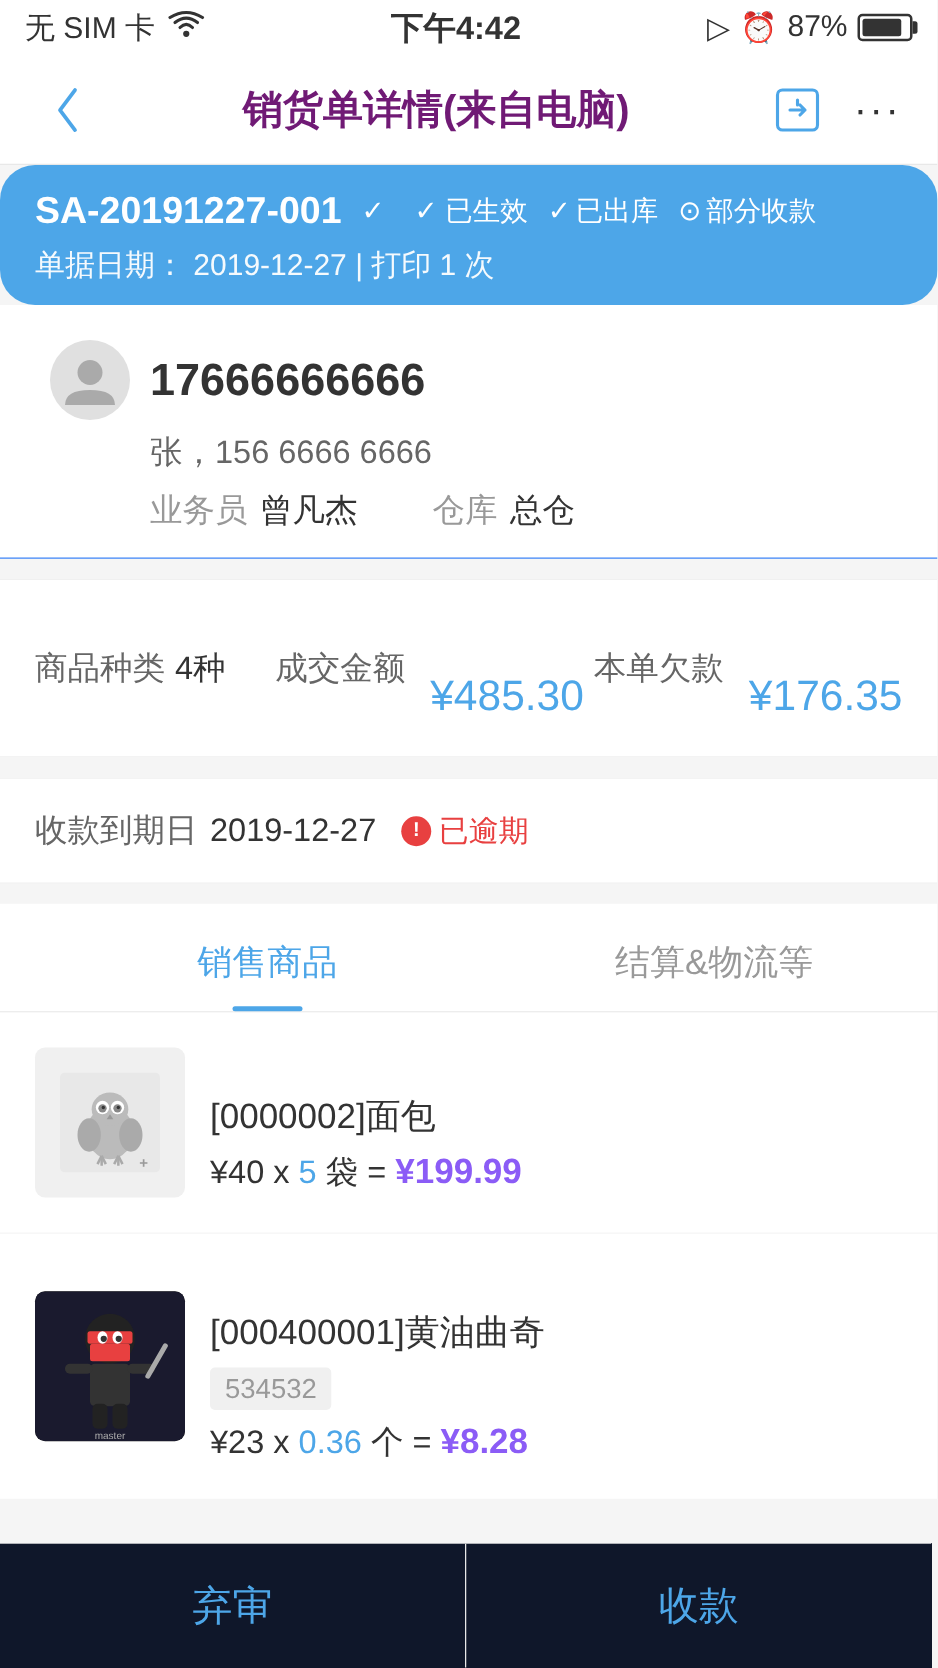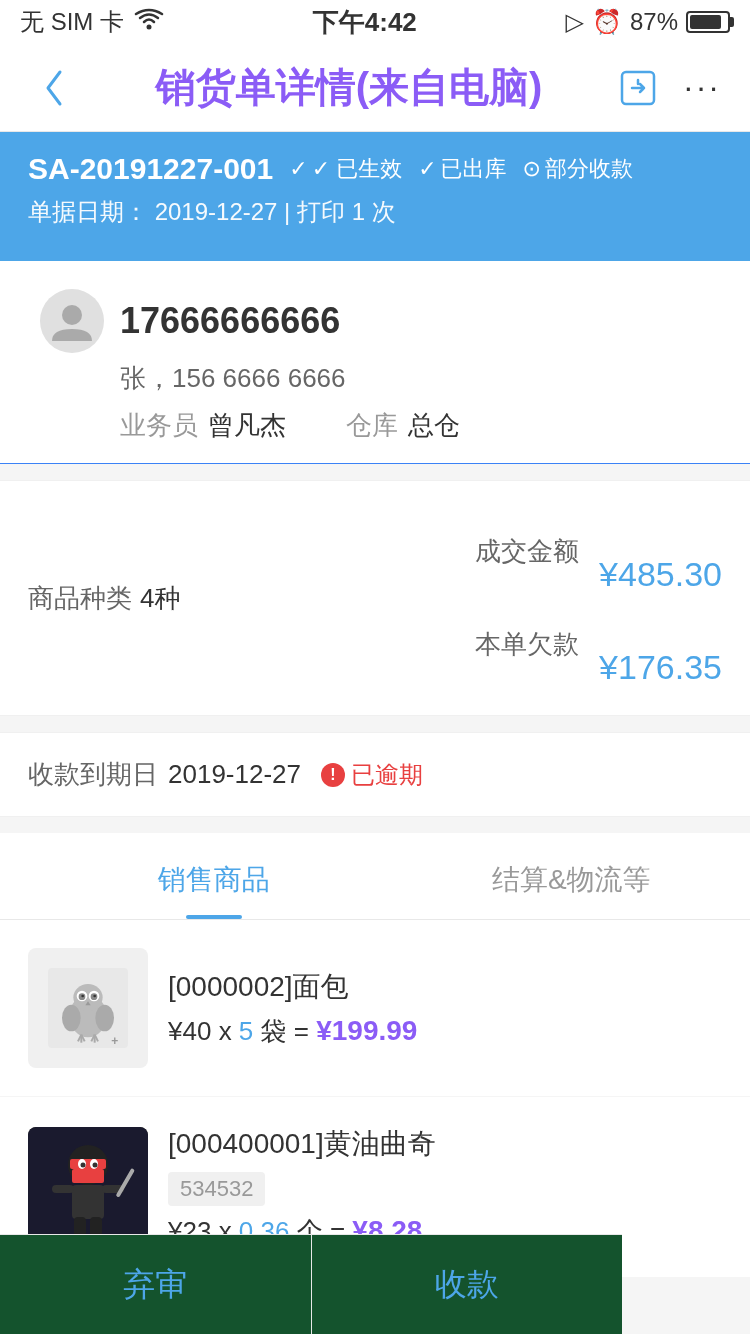--- a/index.html
+++ b/index.html
@@ -43,31 +43,32 @@
       display: flex;
       align-items: center;
       padding: 0 24px;
       border-bottom: 1px solid #e8e8e8;
       position: relative;
     }
     .nav-back {
       width: 60px; height: 60px; display: flex; align-items: center; justify-content: center; cursor: pointer;
     }
     .nav-title {
-      flex: 1; text-align: center; font-size: 40px; font-weight: 600; color: #8b5cf6;
+      flex: 1; text-align: center; font-size: 32px; font-weight: 600; color: #701a75;
     }
     .nav-actions { display: flex; align-items: center; gap: 16px; }
     .nav-icon-btn {
       width: 48px; height: 48px; display: flex; align-items: center; justify-content: center; cursor: pointer;
     }
 
     
     .header-band {
       background: #4da6e8;
-      padding: 20px 28px 33px;
+      padding: 20px 28px 16px;
+      border-radius: 28px;
     }
     .header-band-row1 {
       display: flex; align-items: center; gap: 16px; margin-bottom: 10px;
     }
     .order-id {
       font-size: 30px; font-weight: 700; color: #fff;
     }
     .badge {
       display: inline-flex; align-items: center; gap: 4px; font-size: 22px; color: #fff;
     }
@@ -99,21 +100,21 @@
       padding: 28px 28px;
       margin-top: 16px;
       border-top: 1px solid #f0f0f0;
       border-bottom: 1px solid #f0f0f0;
     }
     .summary-grid {
       display: flex; justify-content: space-between;
     }
     .summary-left { font-size: 26px; color: #666; display: flex; align-items: center; }
     .summary-left-val { font-size: 26px; color: #333; margin-left: 8px; }
-    .summary-right { display: flex; flex-direction: column; gap: 8px; align-items: flex-end; }
+    .summary-right { display: flex; flex-direction: row; gap: 8px; align-items: flex-end; }
     .summary-right-row { display: flex; gap: 20px; align-items: center; font-size: 26px; }
     .sum-label { color: #666; }
     .sum-amount { color: #4da6e8; font-size: 34px; margin-top: 46px; }
 
     
     .due-date-section {
       background: #fff;
       padding: 24px 28px;
       margin-top: 16px;
       border-top: 1px solid #f0f0f0;
@@ -149,32 +150,32 @@
     
     .products-section { background: #fff; }
 
     .product-item {
       display: flex; align-items: center; padding: 28px 28px; border-bottom: 1px solid #f5f5f5; gap: 20px;
     }
     .product-thumb {
       width: 120px; height: 120px; background: #f0f0f0; border-radius: 8px; flex-shrink: 0; display: flex; align-items: center; justify-content: center; overflow: hidden;
     }
     .product-info { flex: 1; }
-    .product-name { font-size: 28px; color: #333; margin-bottom: 8px; }
+    .product-name { font-size: 28px; color: #333; margin-bottom: 8px; margin-top: 32px; }
     .product-sku-tag {
       display: inline-block; background: #f0f0f0; color: #999; font-size: 22px; padding: 4px 12px; border-radius: 4px; margin-bottom: 8px;
     }
     .product-price-row { font-size: 26px; color: #333; }
     .product-price-qty { color: #4da6e8; }
     .product-total { color: #8b5cf6; font-weight: 600; font-size: 28px; }
 
     
     .bottom-bar {
-      position: fixed; bottom: 0; left: 0; width: 622px; height: 100px;
-      background: #14532d; border-top: 1px solid #e8e8e8;
+      position: fixed; bottom: 0; left: 0; width: 745px; height: 100px;
+      background: #0f172a; border-top: 1px solid #e8e8e8;
       display: flex;
     }
     .bottom-btn {
       flex: 1; display: flex; align-items: center; justify-content: center;
       font-size: 32px; cursor: pointer;
     }
     .bottom-btn.left { color: #4da6e8; border-right: 1px solid #e8e8e8; }
     .bottom-btn.right { color: #4da6e8; }
 
     
@@ -234,21 +235,21 @@
       <span style="font-size:32px; color:#333; letter-spacing:2px;">···</span>
     </div>
   </div>
 </div>
 
 <div class="header-band">
   <div class="header-band-row1">
     <span class="order-id">SA-20191227-001</span>
     <span class="badge">
       <span style="color:#fff;">✓</span>
-      <span style="font-size:22px;">✓ 已生效</span>
+      <span style="font-size:22px;margin-left:20px;">✓ 已生效</span>
     </span>
     <span class="badge">
       <span style="color:#fff;">✓</span>
       <span style="font-size:22px;">已出库</span>
     </span>
     <span class="badge">
       <span style="color:#fff;">⊙</span>
       <span style="font-size:22px;">部分收款</span>
     </span>
   </div>

